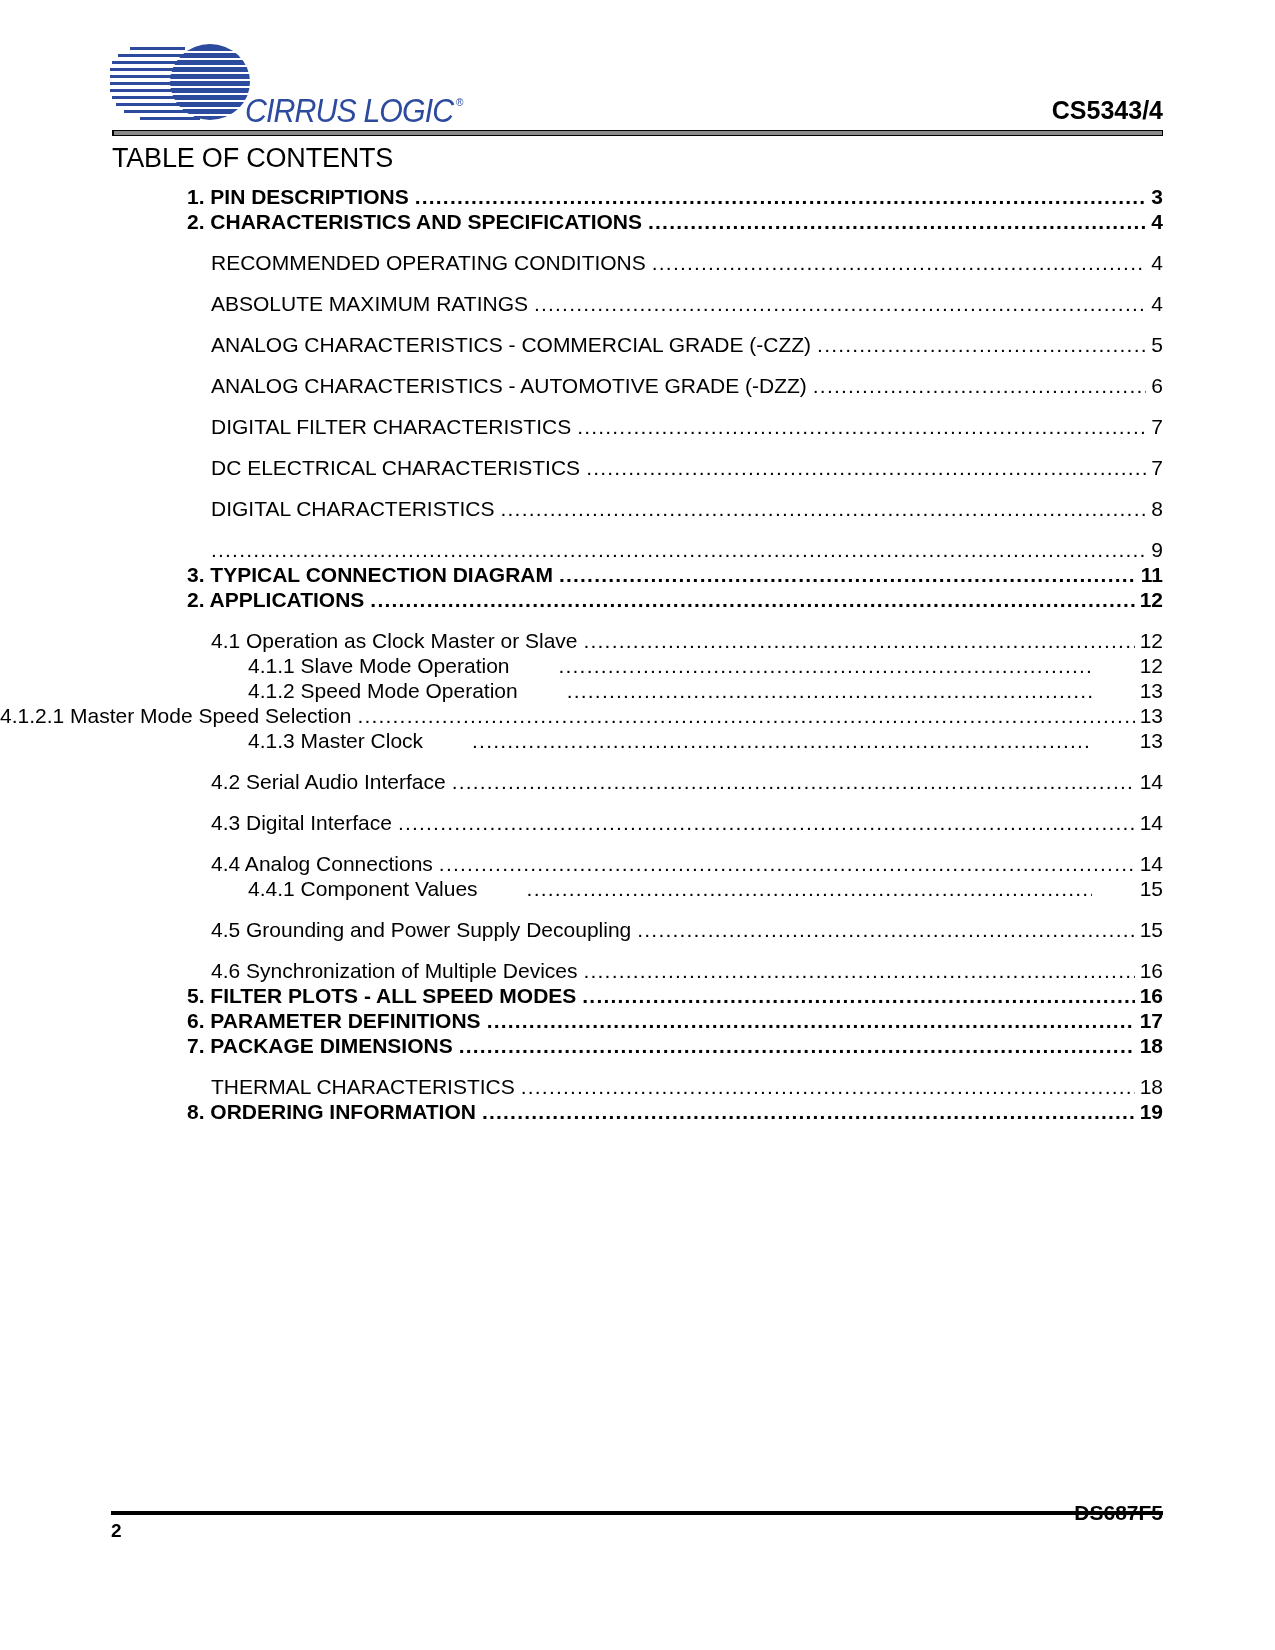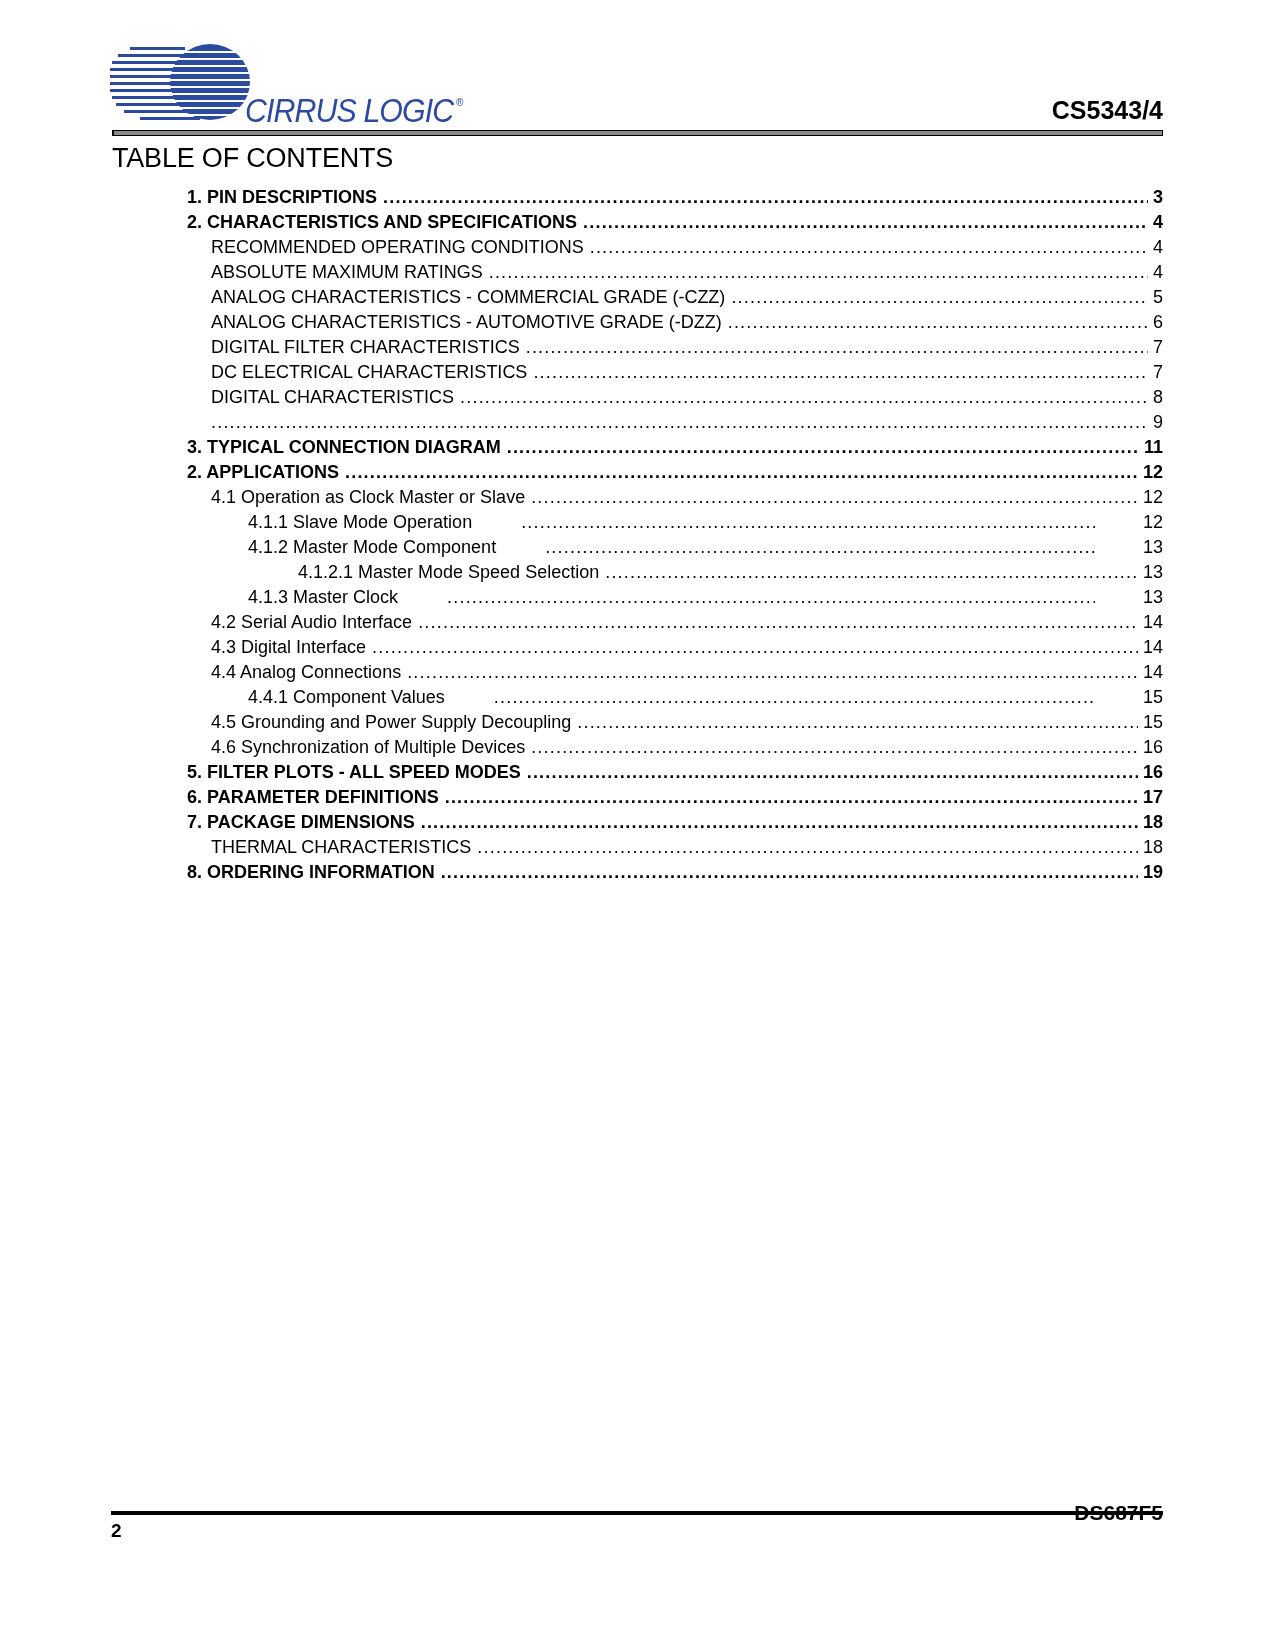--- a/index.html
+++ b/index.html
@@ -5,30 +5,30 @@
   html, body { margin:0; padding:0; background:#ffffff; }
   body { width:1275px; height:1650px; position:relative; overflow:hidden; font-family:"Liberation Sans", sans-serif; color:#000; }
   .logo { position:absolute; left:110px; top:42px; width:370px; height:86px; }
   .logo svg { position:absolute; left:0; top:0; }
   .logo-text { position:absolute; left:135px; top:50px; font-family:"Liberation Sans", sans-serif; font-style:italic; font-size:33px; letter-spacing:-1px; color:#2c4a9e; transform:scaleX(0.92); transform-origin:left top; white-space:nowrap; }
   .logo-reg { font-size:11px; vertical-align:top; position:relative; top:4px; font-style:normal; margin-left:3px; }
   .doc-title { position:absolute; right:112px; top:96px; font-weight:bold; font-size:25px; }
   .header-rule { position:absolute; left:112px; top:130px; width:1051px; height:6px; background:#8a8a8a; border:1px solid #000; box-sizing:border-box; border-left-width:2px; }
   .toc-heading { position:absolute; left:112px; top:143px; font-weight:normal; font-size:27px; letter-spacing:-0.2px; }
   .toc { position:absolute; left:0; top:186px; width:1163px; }
-  .toc-row { position:relative; height:25px; display:flex; align-items:flex-start; font-size:18px; line-height:22px; }
+  .toc-row { position:relative; height:25px; display:flex; align-items:flex-start; font-size:21px; line-height:22px; }
   .toc-row .label { white-space:nowrap; padding-right:6px; }
   .toc-row .leader { flex:1; overflow:hidden; white-space:nowrap; letter-spacing:1.2px; }
   .toc-row .leader::before { content:"..................................................................................................................................................................................................................................................................."; }
   .toc-row .page { white-space:nowrap; padding-left:5px; text-align:right; }
   .toc-row.bold { font-weight:bold; }
   .lvl1 { padding-left:187px; }
-  .lvl2 { padding-left:211px; }
+  .lvl2 { padding-left:211px;margin-top:16px; }
   .lvl3 { padding-left:248px;gap:43px; }
-  .lvl4 { padding-left:298px; }
+  .lvl4 { }
   .footer-rule { position:absolute; left:111px; top:1511px; width:1052px; height:4px; background:#000; }
   .footer-left { position:absolute; left:111px; top:1520px; font-weight:bold; font-size:19px; }
   .footer-right { position:absolute; right:112px; top:1501px; font-weight:bold; font-size:21px; }
 </style>
 </head>
 <body>
 
 <div class="logo">
   <svg width="145" height="82" viewBox="0 0 145 82">
     <defs>
@@ -137,21 +137,21 @@
       <span class="label">4.1 Operation as Clock Master or Slave</span>
       <span class="leader"></span>
       <span class="page">12</span>
     </div>
     <div class="toc-row lvl3">
       <span class="label">4.1.1 Slave Mode Operation</span>
       <span class="leader"></span>
       <span class="page">12</span>
     </div>
     <div class="toc-row lvl3">
-      <span class="label">4.1.2 Master Mode Component</span>
+      <span class="label">4.1.2 Speed Mode Operation</span>
       <span class="leader"></span>
       <span class="page">13</span>
     </div>
     <div class="toc-row lvl4">
       <span class="label">4.1.2.1 Master Mode Speed Selection</span>
       <span class="leader"></span>
       <span class="page">13</span>
     </div>
     <div class="toc-row lvl3">
       <span class="label">4.1.3 Master Clock</span>

